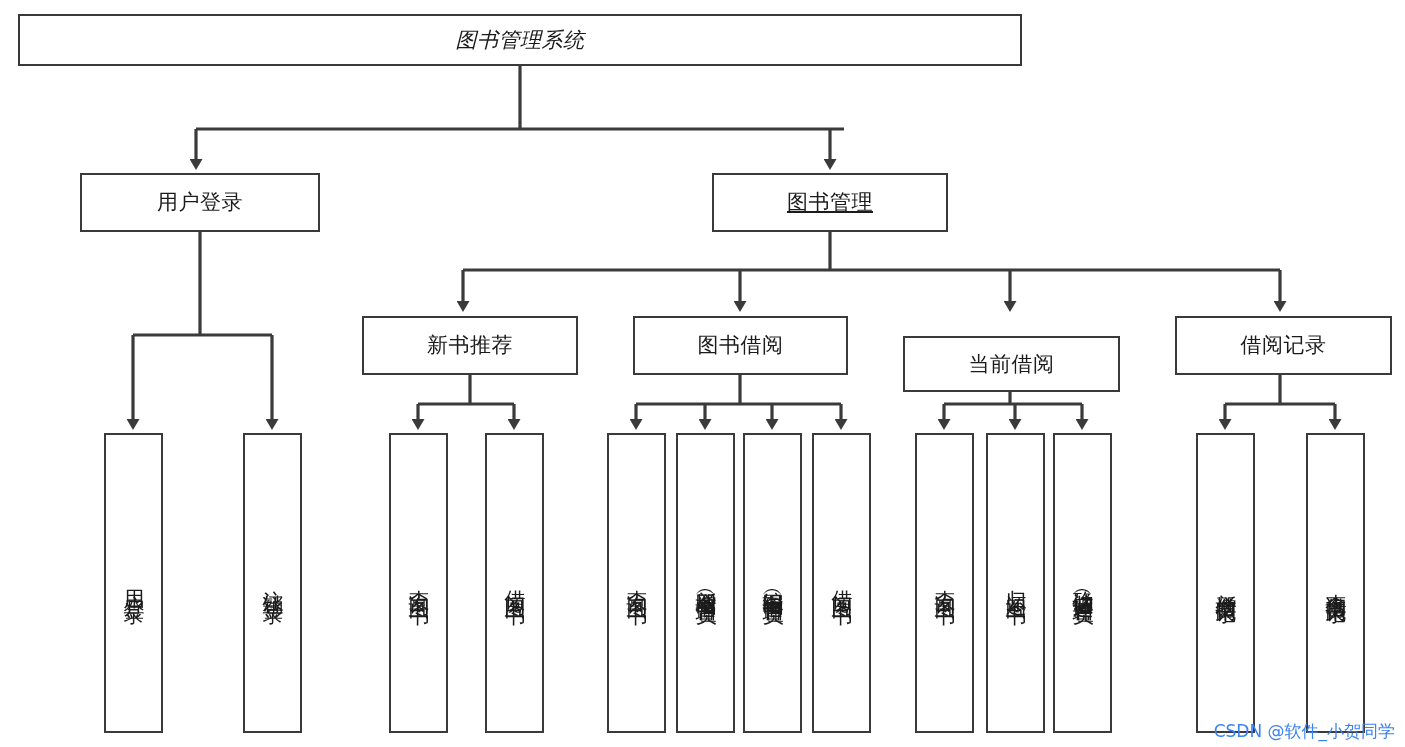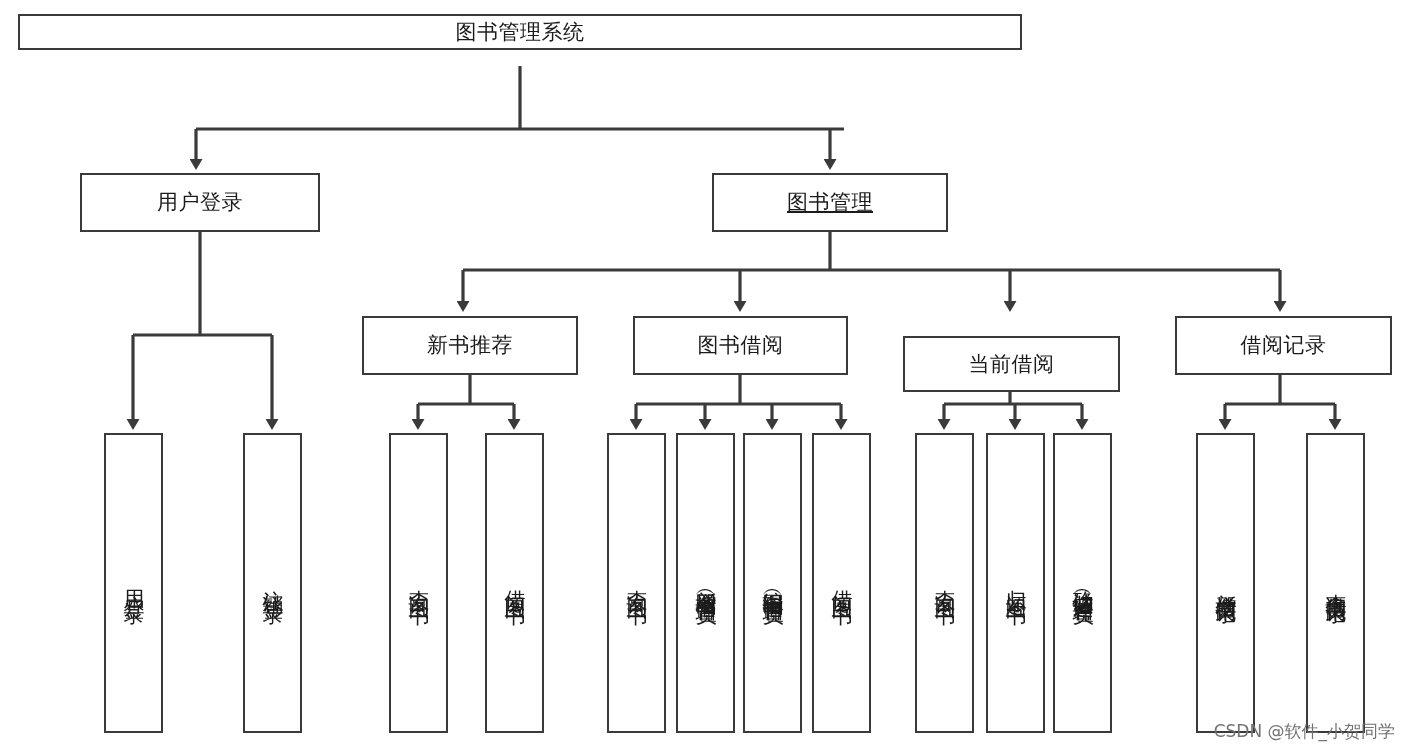--- a/index.html
+++ b/index.html
@@ -63,21 +63,21 @@
     white-space: nowrap;
   }
   .vtext.tight {
     letter-spacing: 2px;
   }
   .watermark {
     position: absolute;
     right: 10px;
     bottom: 4px;
     font-size: 17px;
-    color: #737373;
+    color: #3b82f6;
     white-space: nowrap;
     pointer-events: none;
   }
 </style>
 </head>
 <body>
 
 <div id="diagram-root">
 
   <svg class="diagram-canvas" viewBox="0 0 1405 747">
@@ -123,21 +123,21 @@
       <path d="M1015,404 L1015,420" marker-end="url(#arrow)"></path>
       <path d="M1082,404 L1082,420" marker-end="url(#arrow)"></path>
 
       <path d="M1280,375 L1280,404"></path>
       <path d="M1225,404 L1335,404"></path>
       <path d="M1225,404 L1225,420" marker-end="url(#arrow)"></path>
       <path d="M1335,404 L1335,420" marker-end="url(#arrow)"></path>
     </g>
   </svg>
 
-  <div class="node-box" style="left:18px; top:14px; width:1004px; height:36px;">
+  <div class="node-box" style="left:18px; top:14px; width:1004px; height:52px;font-style:italic;">
     <span class="node-label">图书管理系统</span>
   </div>
 
   <div class="node-box" style="left:80px; top:173px; width:240px; height:59px;">
     <span class="node-label">用户登录</span>
   </div>
   <div class="node-box" style="left:712px; top:173px; width:236px; height:59px;text-decoration:underline;">
     <span class="node-label">图书管理</span>
   </div>
 

